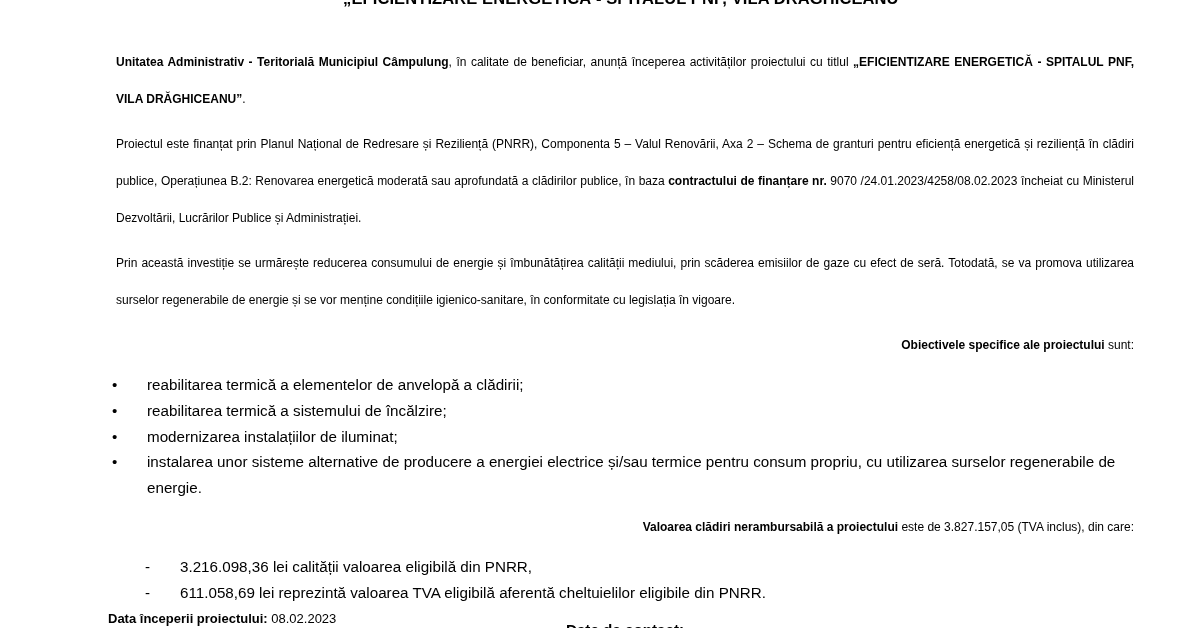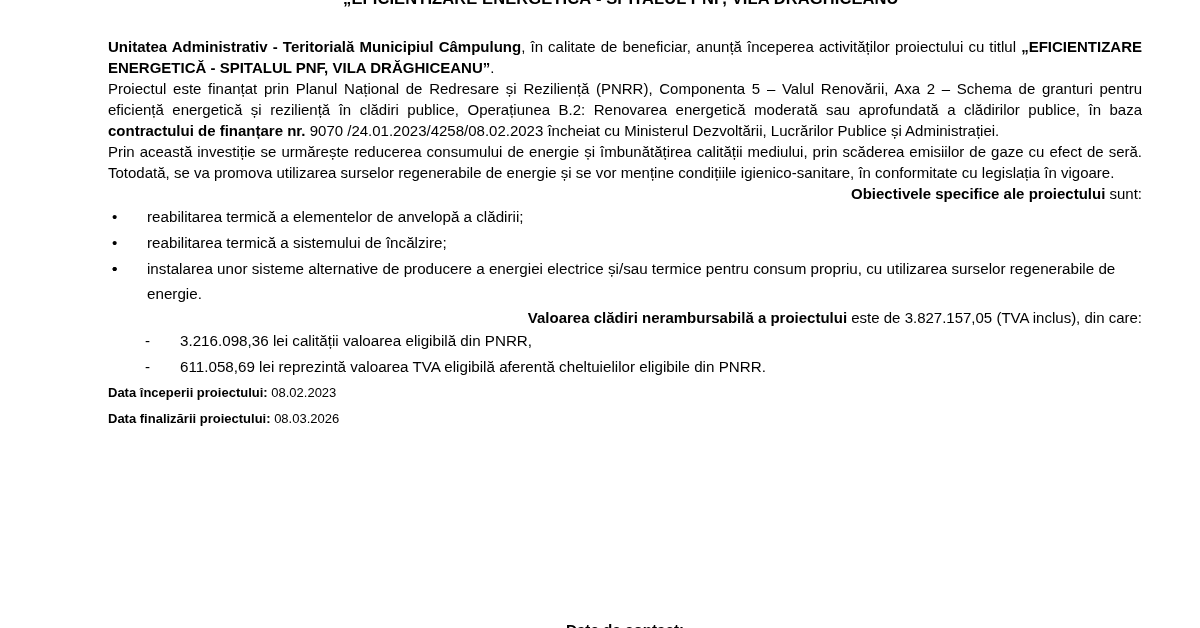--- a/index.html
+++ b/index.html
@@ -39,23 +39,23 @@
   }
 
   .body-block {
     position: absolute;
     top: 36px;
     left: 108px;
     width: 1034px;
   }
 
   p.para {
-    margin: 0;
-    font-size: 15px;
-    line-height: 21px;
+    margin: 8px;
+    font-size: 12px;
+    line-height: 37px;
     text-align: justify;
     text-justify: inter-word;
   }
 
   p.para.nojust {
     text-align: right;
   }
 
   b, .b {
     font-weight: bold;
@@ -136,21 +136,21 @@
     <p class="para"><span>Proiectul este finanțat prin Planul Național de Redresare și Reziliență (PNRR), Componenta 5 – Valul Renovării, Axa 2 – Schema de granturi pentru eficiență energetică și reziliență în clădiri publice, Operațiunea B.2: Renovarea energetică moderată sau aprofundată a clădirilor publice, în baza </span><b class="b">contractului de finanțare nr.</b><span> 9070 /24.01.2023/4258/08.02.2023</span><span> încheiat cu Ministerul Dezvoltării, Lucrărilor Publice și Administrației.</span></p>
 
 
     <p class="para">Prin această investiție se urmărește reducerea consumului de energie și îmbunătățirea calității mediului, prin scăderea emisiilor de gaze cu efect de seră. Totodată, se va promova utilizarea surselor regenerabile de energie și se vor menține condițiile igienico-sanitare, în conformitate cu legislația în vigoare.</p>
 
     <p class="para nojust"><b class="b">Obiectivele specifice ale proiectului</b><span> sunt:</span></p>
 
     <ul class="bullets">
       <li><span class="marker">•</span><span>reabilitarea termică a elementelor de anvelopă a clădirii;</span></li>
       <li><span class="marker">•</span><span>reabilitarea termică a sistemului de încălzire;</span></li>
-      <li><span class="marker">•</span></li>
+      <li><span class="marker">•</span><span>modernizarea instalațiilor de iluminat;</span></li>
       <li><span class="marker">•</span><span>instalarea unor sisteme alternative de producere a energiei electrice și/sau termice pentru consum propriu, cu utilizarea surselor regenerabile de energie.</span></li>
     </ul>
 
     <p class="para nojust"><b class="b">Valoarea clădiri nerambursabilă a proiectului</b><span> este de 3.827.157,05 (TVA inclus), din care:</span></p>
 
     <ul class="dashes">
       <li><span class="marker">-</span><span>3.216.098,36 lei calității valoarea eligibilă din PNRR,</span></li>
       <li><span class="marker">-</span><span>611.058,69 lei reprezintă valoarea TVA eligibilă aferentă cheltuielilor eligibile din PNRR.</span></li>
     </ul>
 

